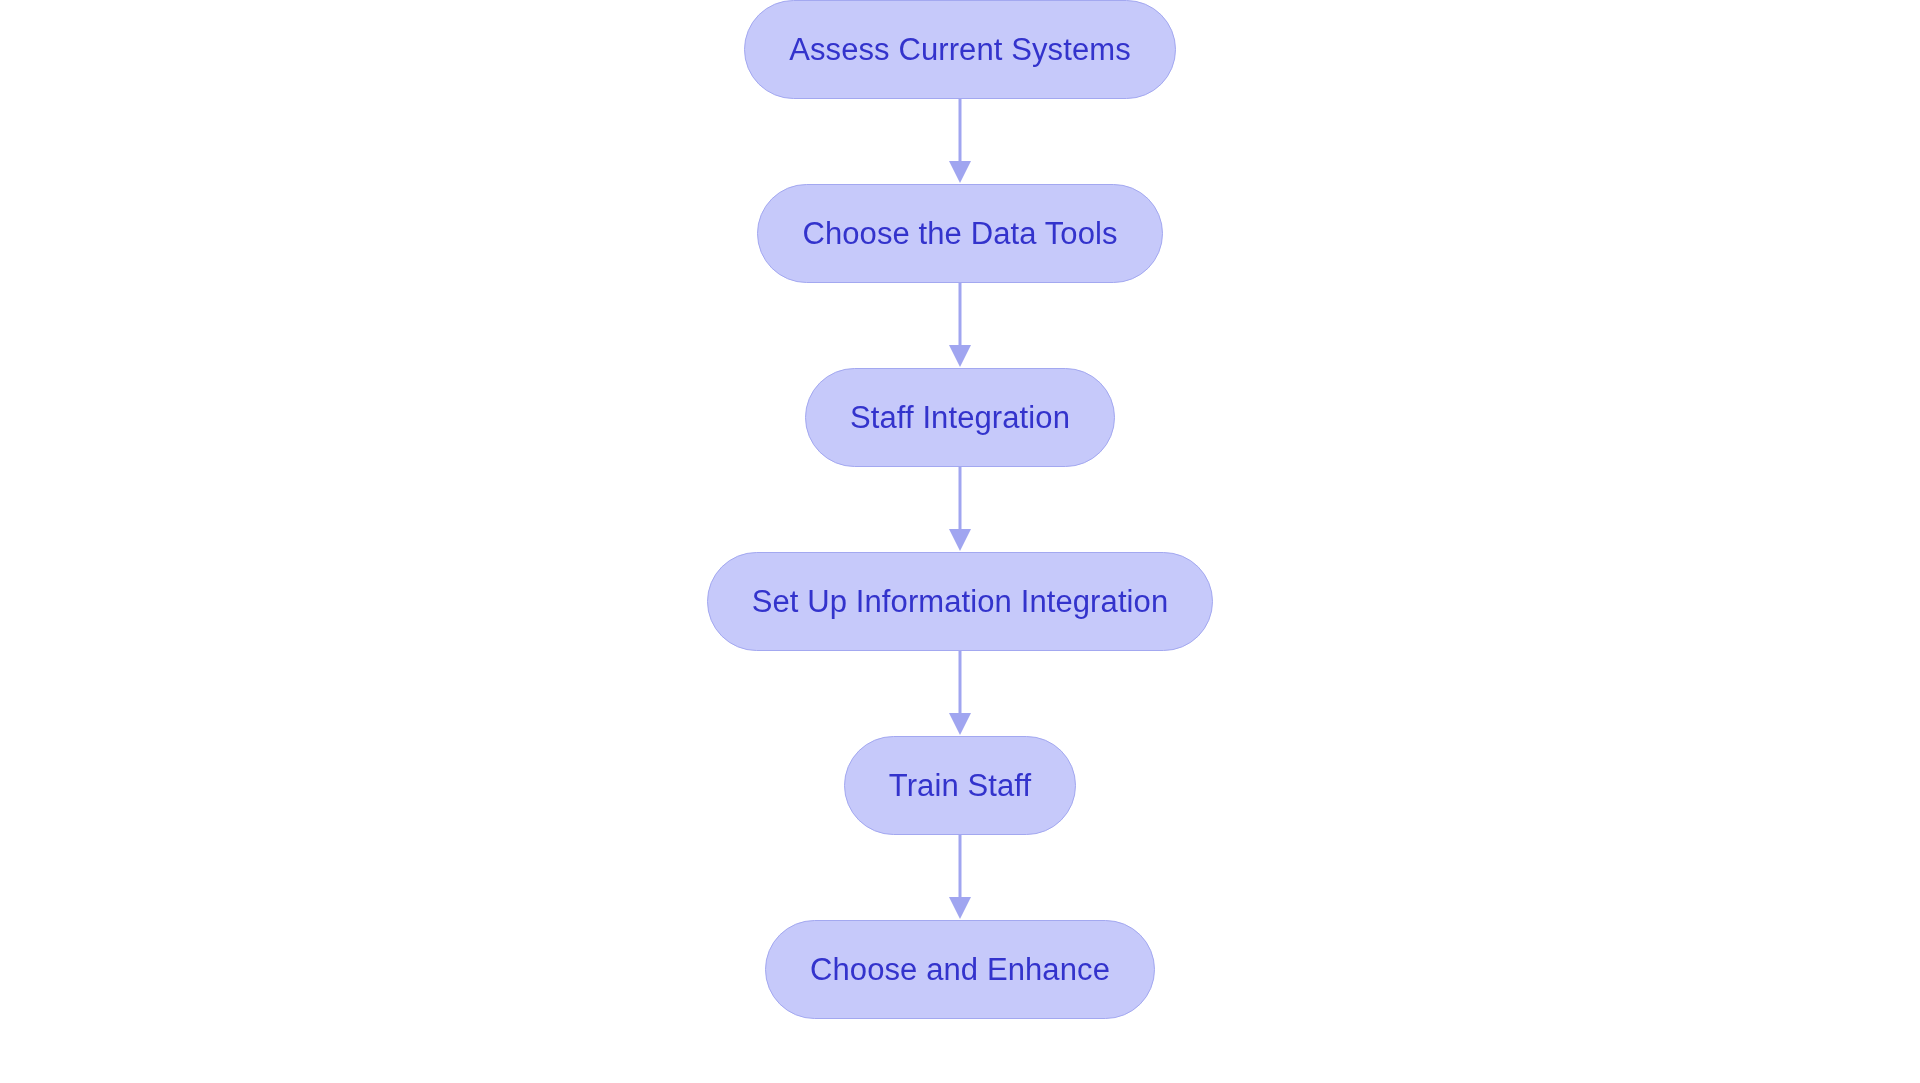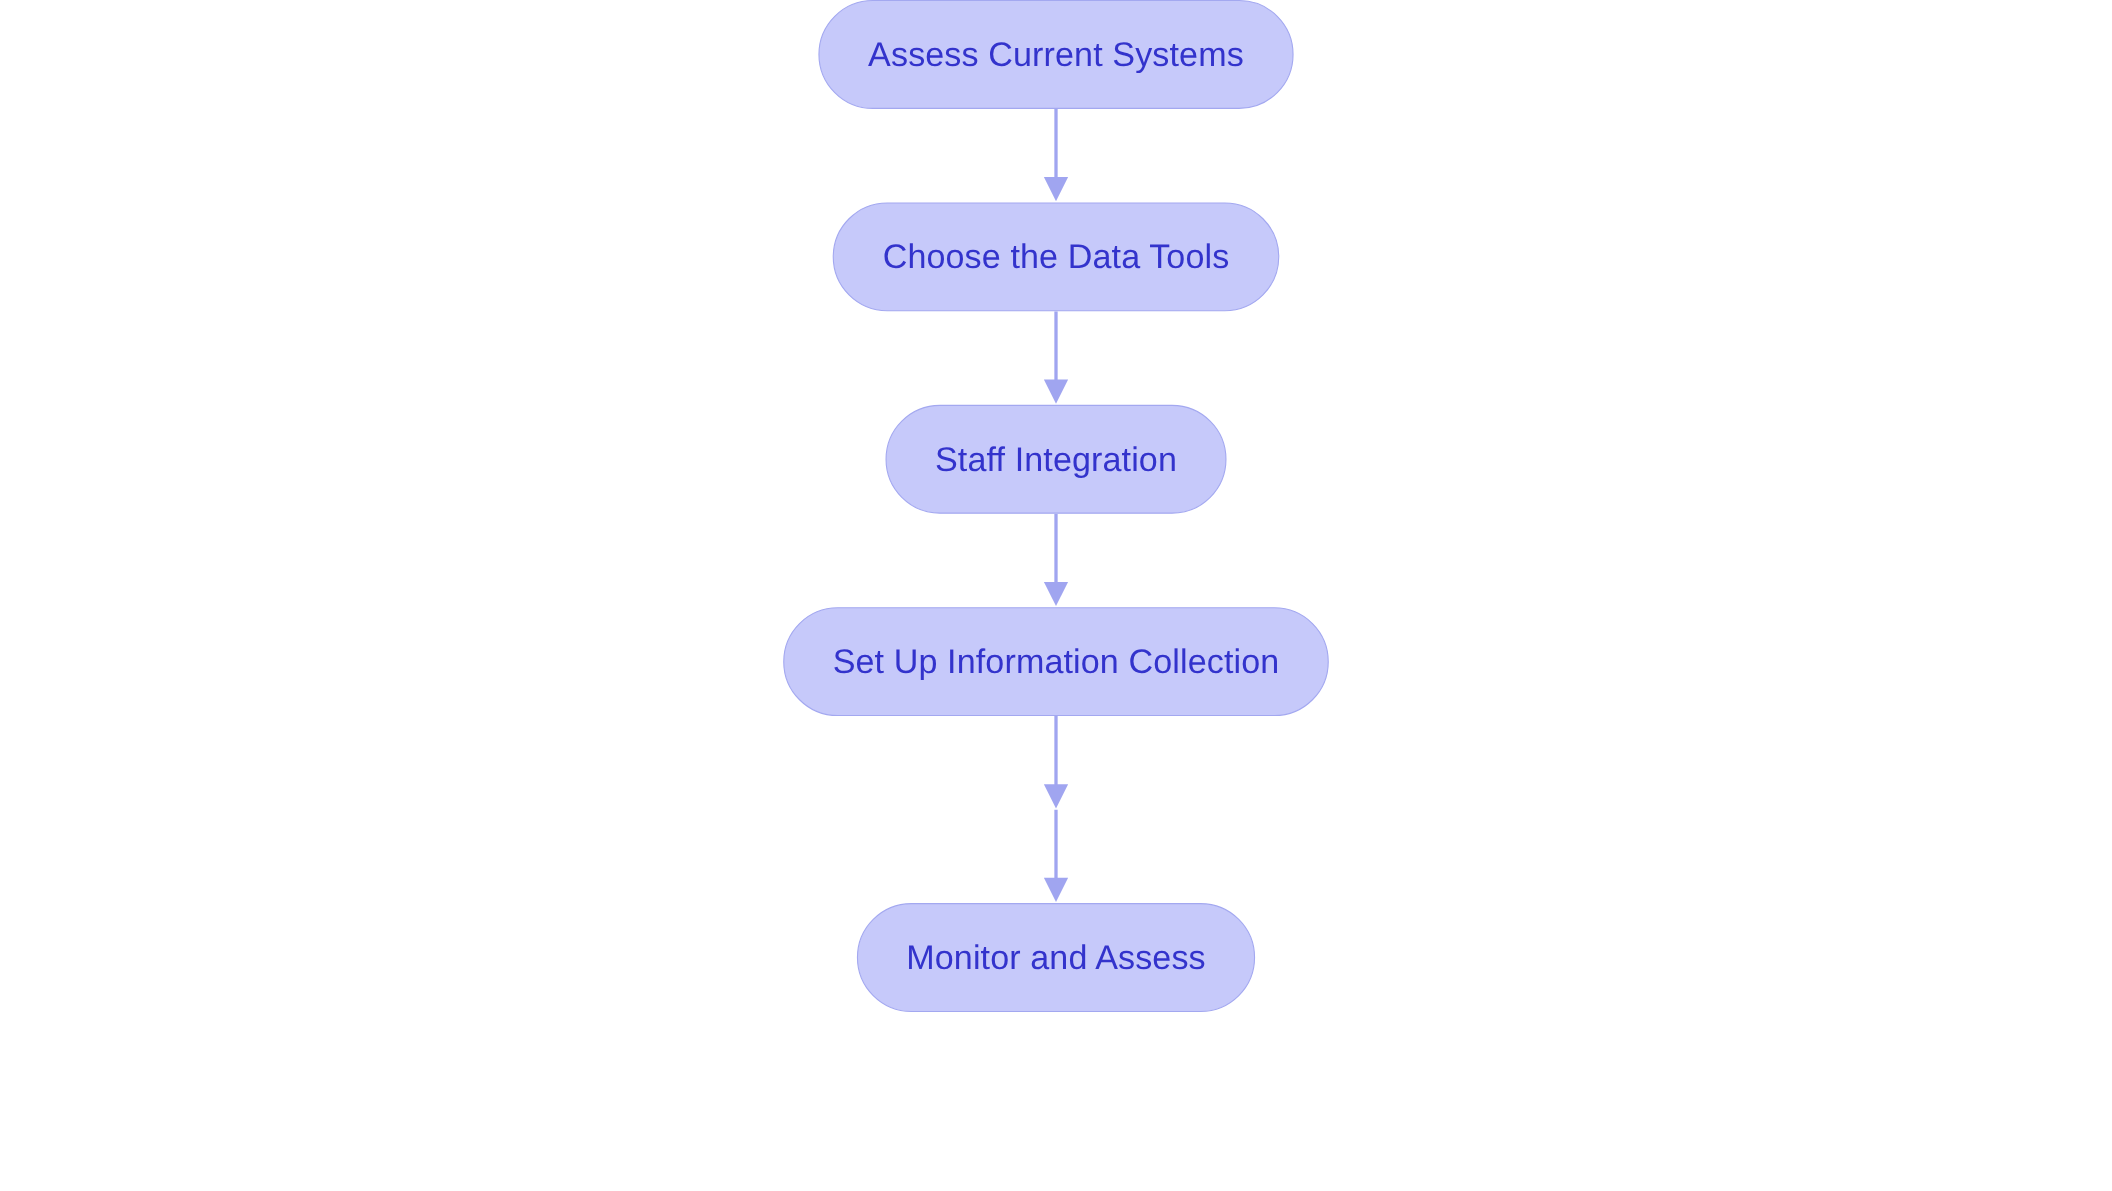--- a/index.html
+++ b/index.html
@@ -115,39 +115,44 @@
 
     <div class="flow-connector">
       <svg width="40" height="85" viewBox="0 0 40 85">
         <line x1="20" y1="0" x2="20" y2="68" stroke="#a0a5f0" stroke-width="3"></line>
         <polygon points="20,84 9,62 31,62" fill="#a0a5f0"></polygon>
       </svg>
     </div>
 
     <div class="node-slot">
       <div class="flow-node">
-        <span class="flow-node-label">Set Up Information Collection</span>
+        <span class="flow-node-label">Set Up Information Integration</span>
       </div>
     </div>
 
     <div class="flow-connector">
       <svg width="40" height="85" viewBox="0 0 40 85">
         <line x1="20" y1="0" x2="20" y2="68" stroke="#a0a5f0" stroke-width="3"></line>
         <polygon points="20,84 9,62 31,62" fill="#a0a5f0"></polygon>
       </svg>
     </div>
 
+    <div class="node-slot">
+      <div class="flow-node">
+        <span class="flow-node-label">Train Staff</span>
+      </div>
+    </div>
 
     <div class="flow-connector">
       <svg width="40" height="85" viewBox="0 0 40 85">
         <line x1="20" y1="0" x2="20" y2="68" stroke="#a0a5f0" stroke-width="3"></line>
         <polygon points="20,84 9,62 31,62" fill="#a0a5f0"></polygon>
       </svg>
     </div>
 
     <div class="node-slot">
       <div class="flow-node">
-        <span class="flow-node-label">Monitor and Assess</span>
+        <span class="flow-node-label">Choose and Enhance</span>
       </div>
     </div>
 
   </div>
 </div>
 
 </body></html>

